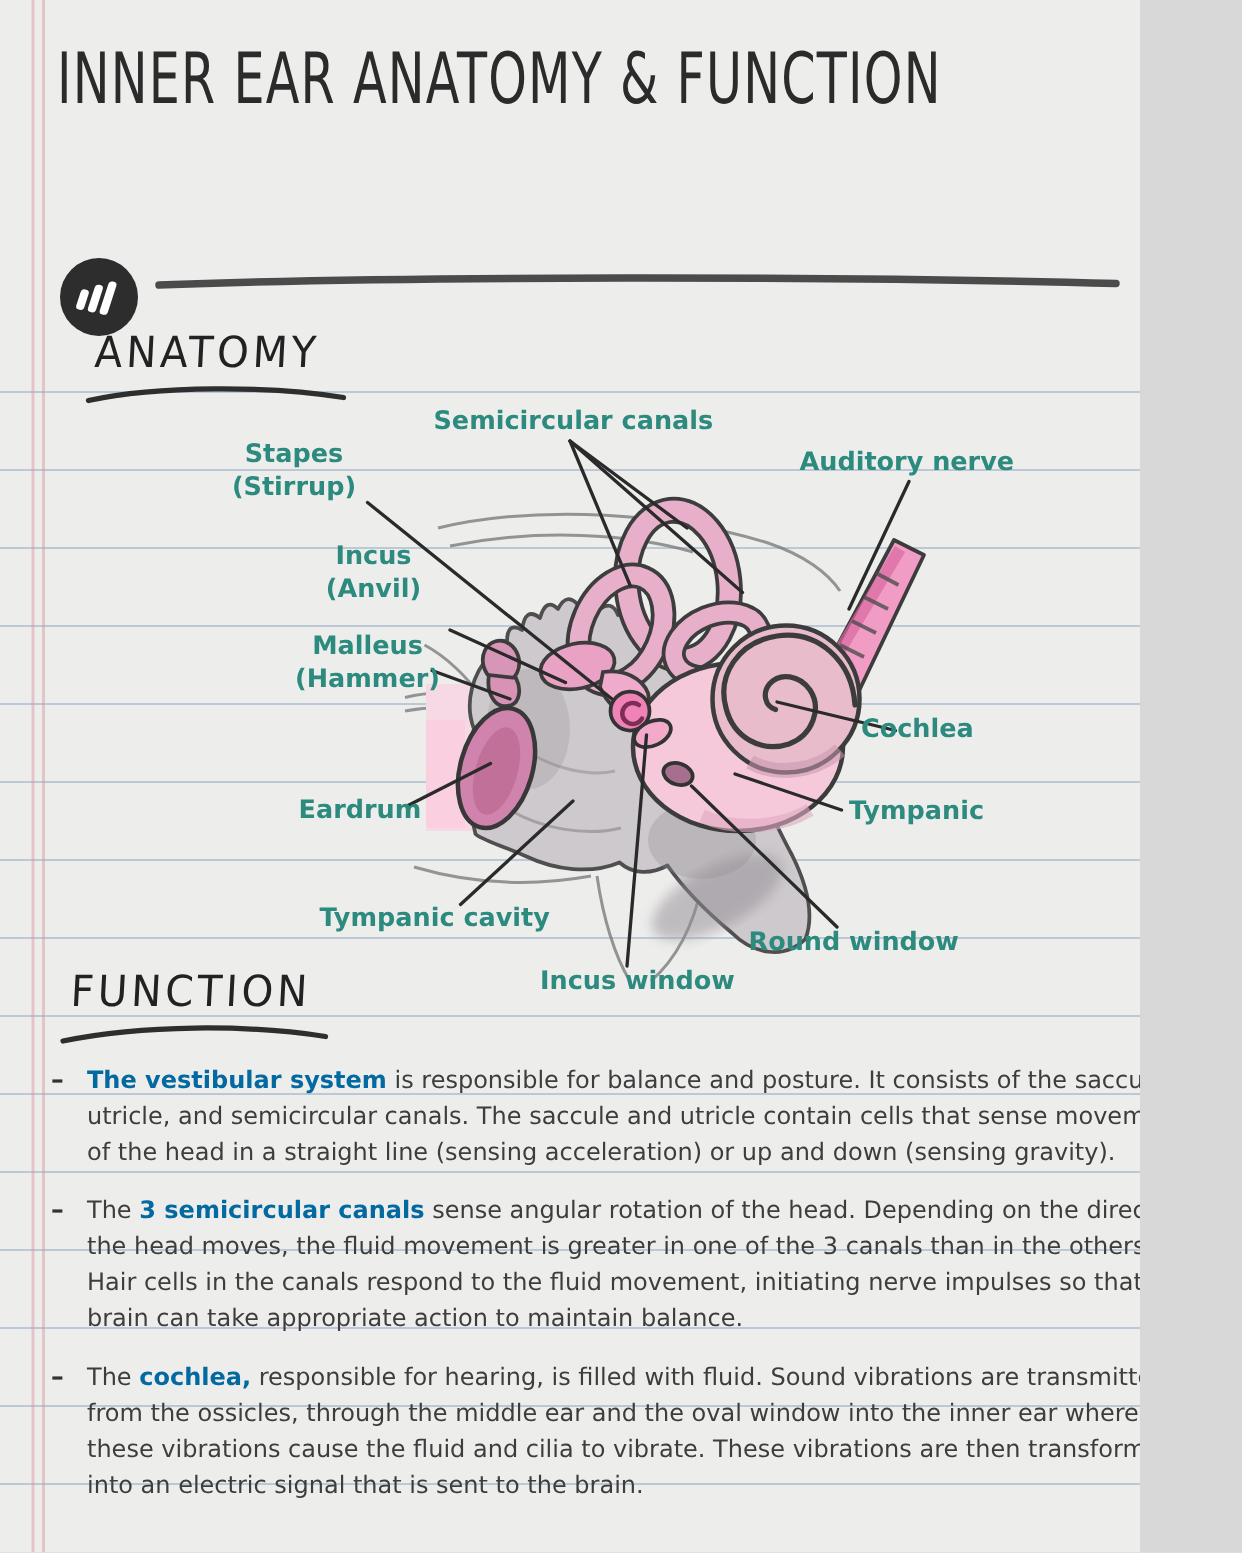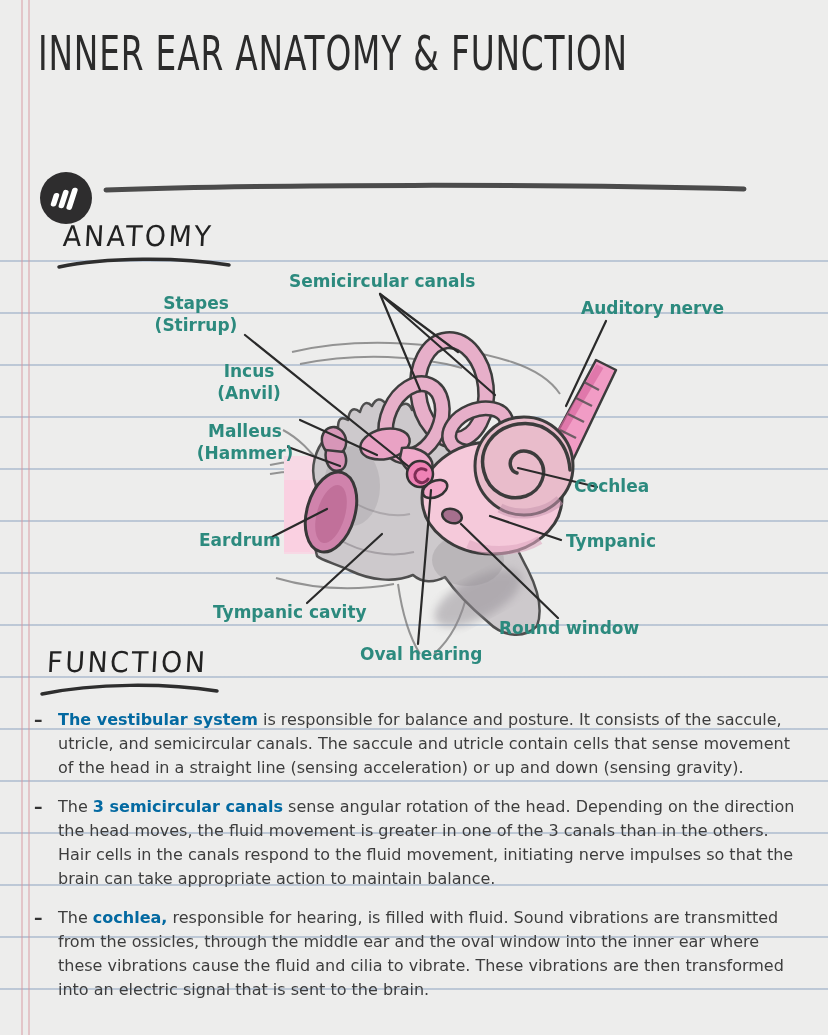--- a/index.html
+++ b/index.html
@@ -1,17 +1,17 @@
 <!DOCTYPE html>
 <html><head>
 <meta charset="utf-8">
 <style>
   html,body{margin:0;padding:0;background:#d8d8d8;}
   .page{
-    position:relative; width:828px; height:1035px; overflow:hidden;
+    position:relative; width:760px; height:1035px; overflow:hidden;
     background:#ededec;
     font-family:"DejaVu Sans","Liberation Sans",sans-serif;
   }
   
   .ruling{
     position:absolute; left:0; top:210px; width:100%; height:825px; z-index:0;
     background-image:repeating-linear-gradient(to bottom,
       transparent 0px, transparent 50.4px,
       rgba(141,163,192,0.5) 50.4px, rgba(141,163,192,0.5) 52px);
   }
@@ -39,21 +39,21 @@
   }
   .anatomy-h{left:64px; top:219px;}
   .function-h{left:48px; top:645px;}
 
   .lbl{
     position:absolute; z-index:2; color:#2c8a7e; font-weight:bold;
     font-size:17px; line-height:1.28; white-space:pre-line;
   }
   .lbl-semicircular{left:289px; top:271px;}
   .lbl-stapes{left:138px; top:293px; width:116px; text-align:center;}
-  .lbl-auditory{left:533px; top:298px;margin-left:48px;}
+  .lbl-auditory{left:533px; top:298px;}
   .lbl-incus{left:190px; top:361px; width:118px; text-align:center;}
   .lbl-malleus{left:183px; top:421px; width:124px; text-align:center;}
   .lbl-eardrum{left:199px; top:530px;}
   .lbl-tympanic{left:213px; top:602px;}
   .lbl-oval{left:360px; top:644px;}
   .lbl-round{left:499px; top:618px;}
   .lbl-cochlea{left:574px; top:476px;}
   .lbl-vestibule{left:566px; top:531px;}
 
   .bullets{position:absolute; left:34px; top:708px; width:764px; z-index:2;}
@@ -195,21 +195,21 @@
   <div class="lbl lbl-stapes">Stapes
 (Stirrup)</div>
   <div class="lbl lbl-semicircular">Semicircular canals</div>
   <div class="lbl lbl-auditory">Auditory nerve</div>
   <div class="lbl lbl-incus">Incus
 (Anvil)</div>
   <div class="lbl lbl-malleus">Malleus
 (Hammer)</div>
   <div class="lbl lbl-eardrum">Eardrum</div>
   <div class="lbl lbl-tympanic">Tympanic cavity</div>
-  <div class="lbl lbl-oval">Oval hearing</div>
+  <div class="lbl lbl-oval">Incus window</div>
   <div class="lbl lbl-round">Round window</div>
   <div class="lbl lbl-cochlea">Cochlea</div>
   <div class="lbl lbl-vestibule">Tympanic</div>
 
   <div class="bullets" id="bullets">
       <div class="bullet">
         <span class="dash">–</span>
         <p class="btext"><span class="emph">The vestibular system</span><span> is responsible for balance and posture. It consists of the saccule, utricle, and semicircular canals. The saccule and utricle contain cells that sense movement of the head in a straight line (sensing acceleration) or up and down (sensing gravity).</span></p>
       </div>
       <div class="bullet">

